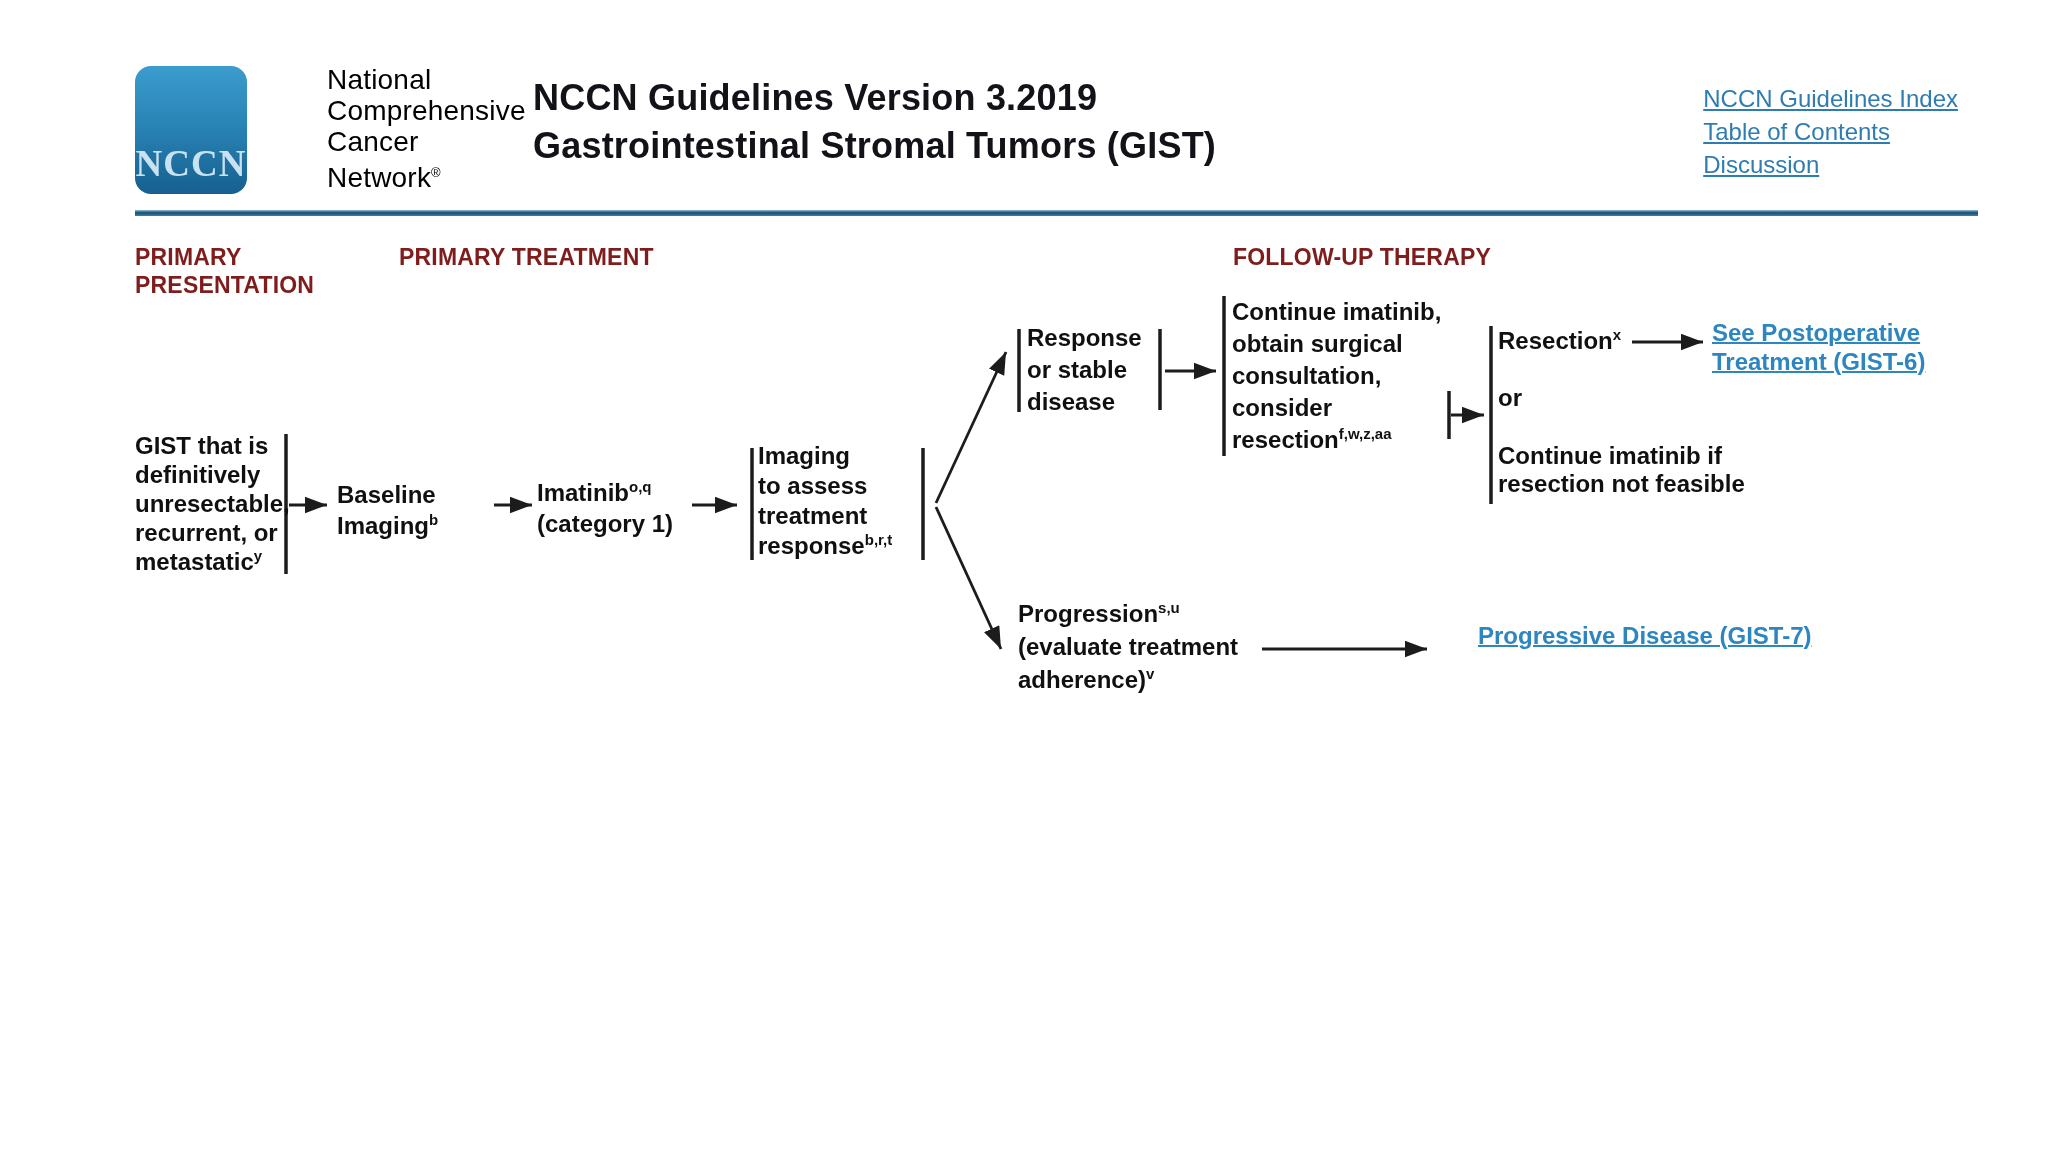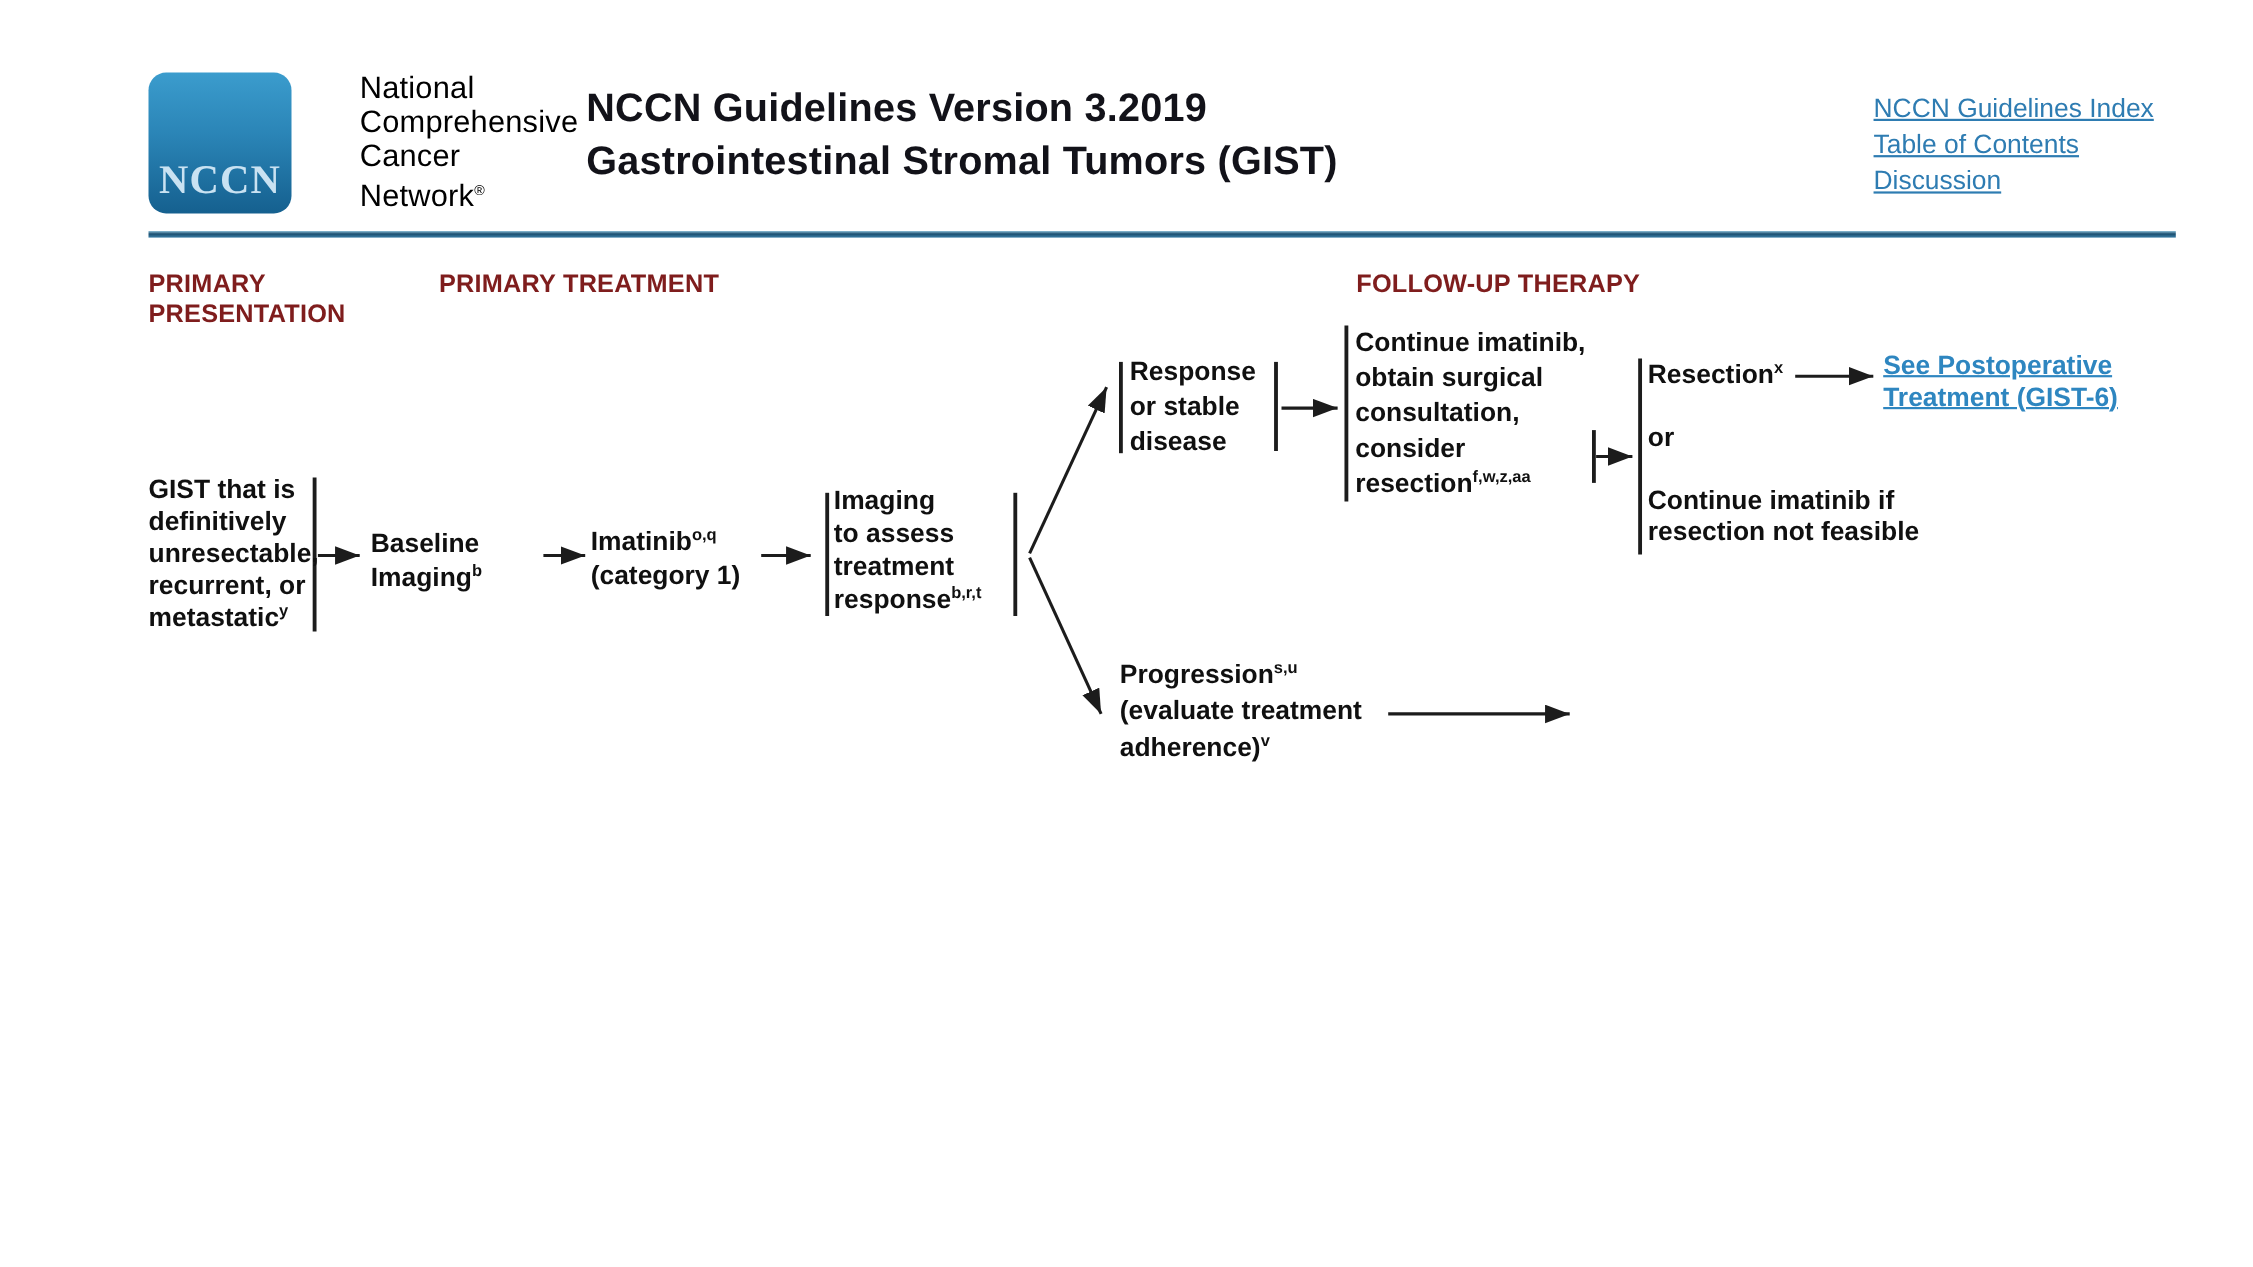--- a/index.html
+++ b/index.html
@@ -2,21 +2,21 @@
 <html><head>
 <meta charset="utf-8">
 <style>
   html,body{margin:0;padding:0;}
   body{
     width:2048px;height:1152px;position:relative;background:#ffffff;
     font-family:"Liberation Sans",sans-serif;color:#111;overflow:hidden;
   }
   
   .logo-box{
-    position:absolute;left:135px;top:66px;width:130px;height:128px;
+    position:absolute;left:135px;top:66px;width:112px;height:128px;
     border-radius:16px;
     background:linear-gradient(to bottom,#39a” 0%,#000 100%); 
   }
   .logo-box{
     background:linear-gradient(to bottom,#3b9ccd 0%,#2a84b6 45%,#15608f 100%);
     display:flex;align-items:flex-end;justify-content:center;
   }
   .logo-word{
     font-family:"Liberation Serif",serif;font-weight:600;font-size:37px;
     color:#c9e2f2;letter-spacing:1px;line-height:1;padding-bottom:12px;
@@ -178,13 +178,16 @@
   <span class="ln">resection not feasible</span>
 </div>
 
 <div class="node" style="left:1018px;top:597px;line-height:33px;">
   <span class="ln"><span>Progression</span><sup class="fn">s,u</sup></span>
   <span class="ln">(evaluate treatment</span>
   <span class="ln"><span>adherence)</span><sup class="fn">v</sup></span>
 </div>
 
 <div class="node" style="left:1478px;top:620px;line-height:32px;">
+  <span class="ln">
+    <span class="flow-link-inline">Progressive Disease (GIST-7)</span>
+  </span>
 </div>
 
 </body></html>

